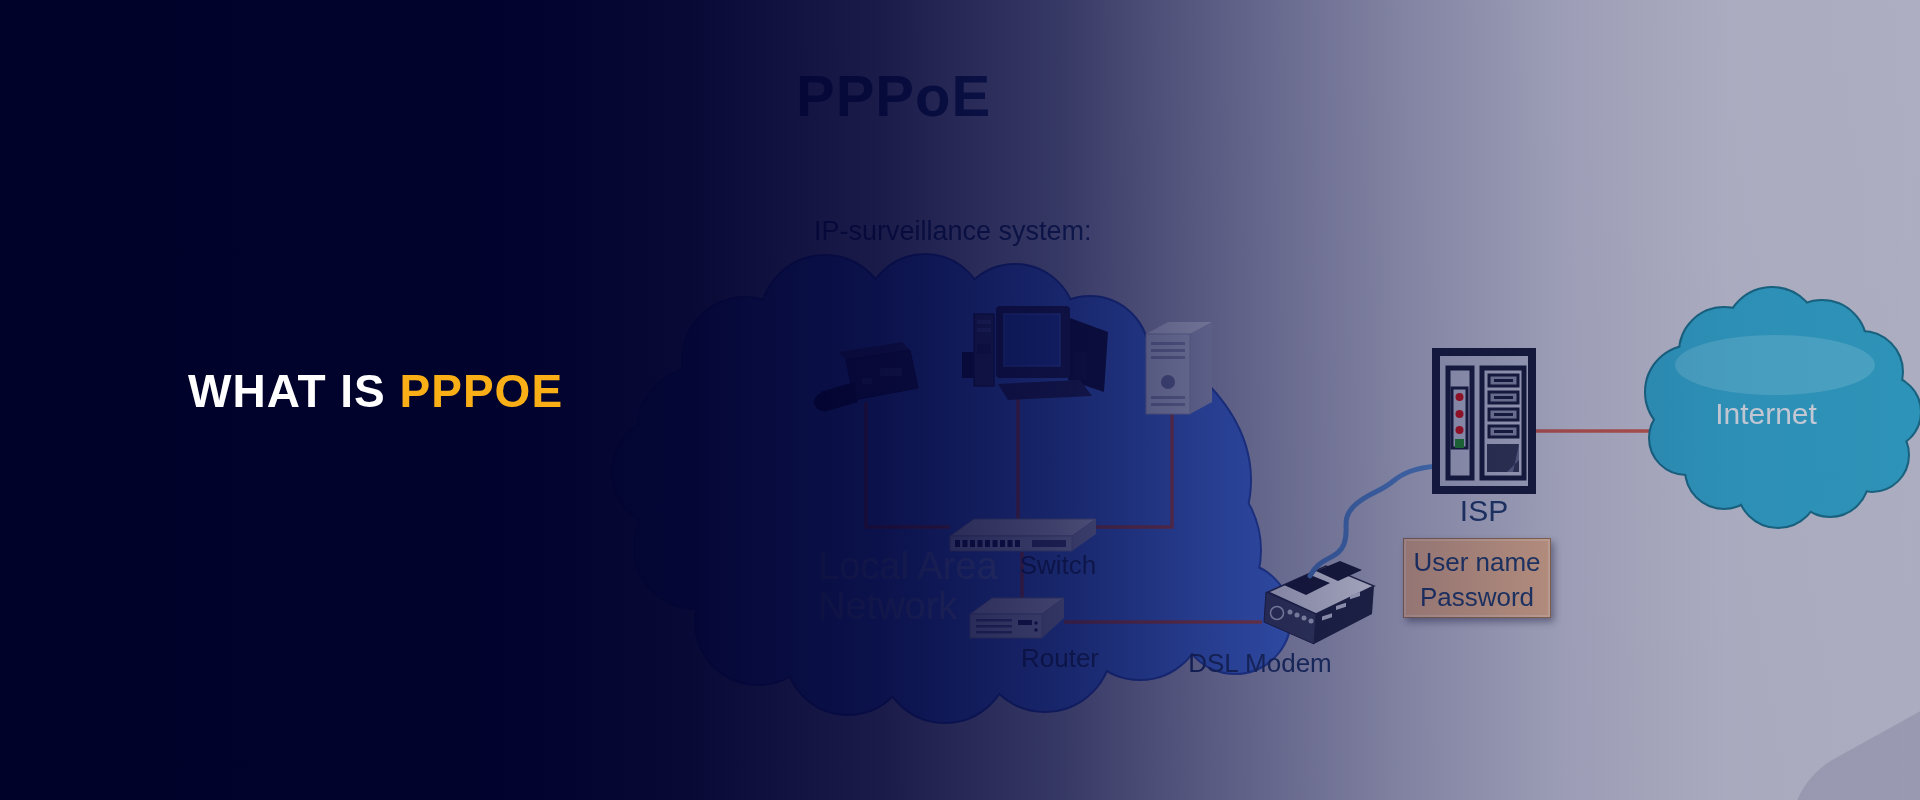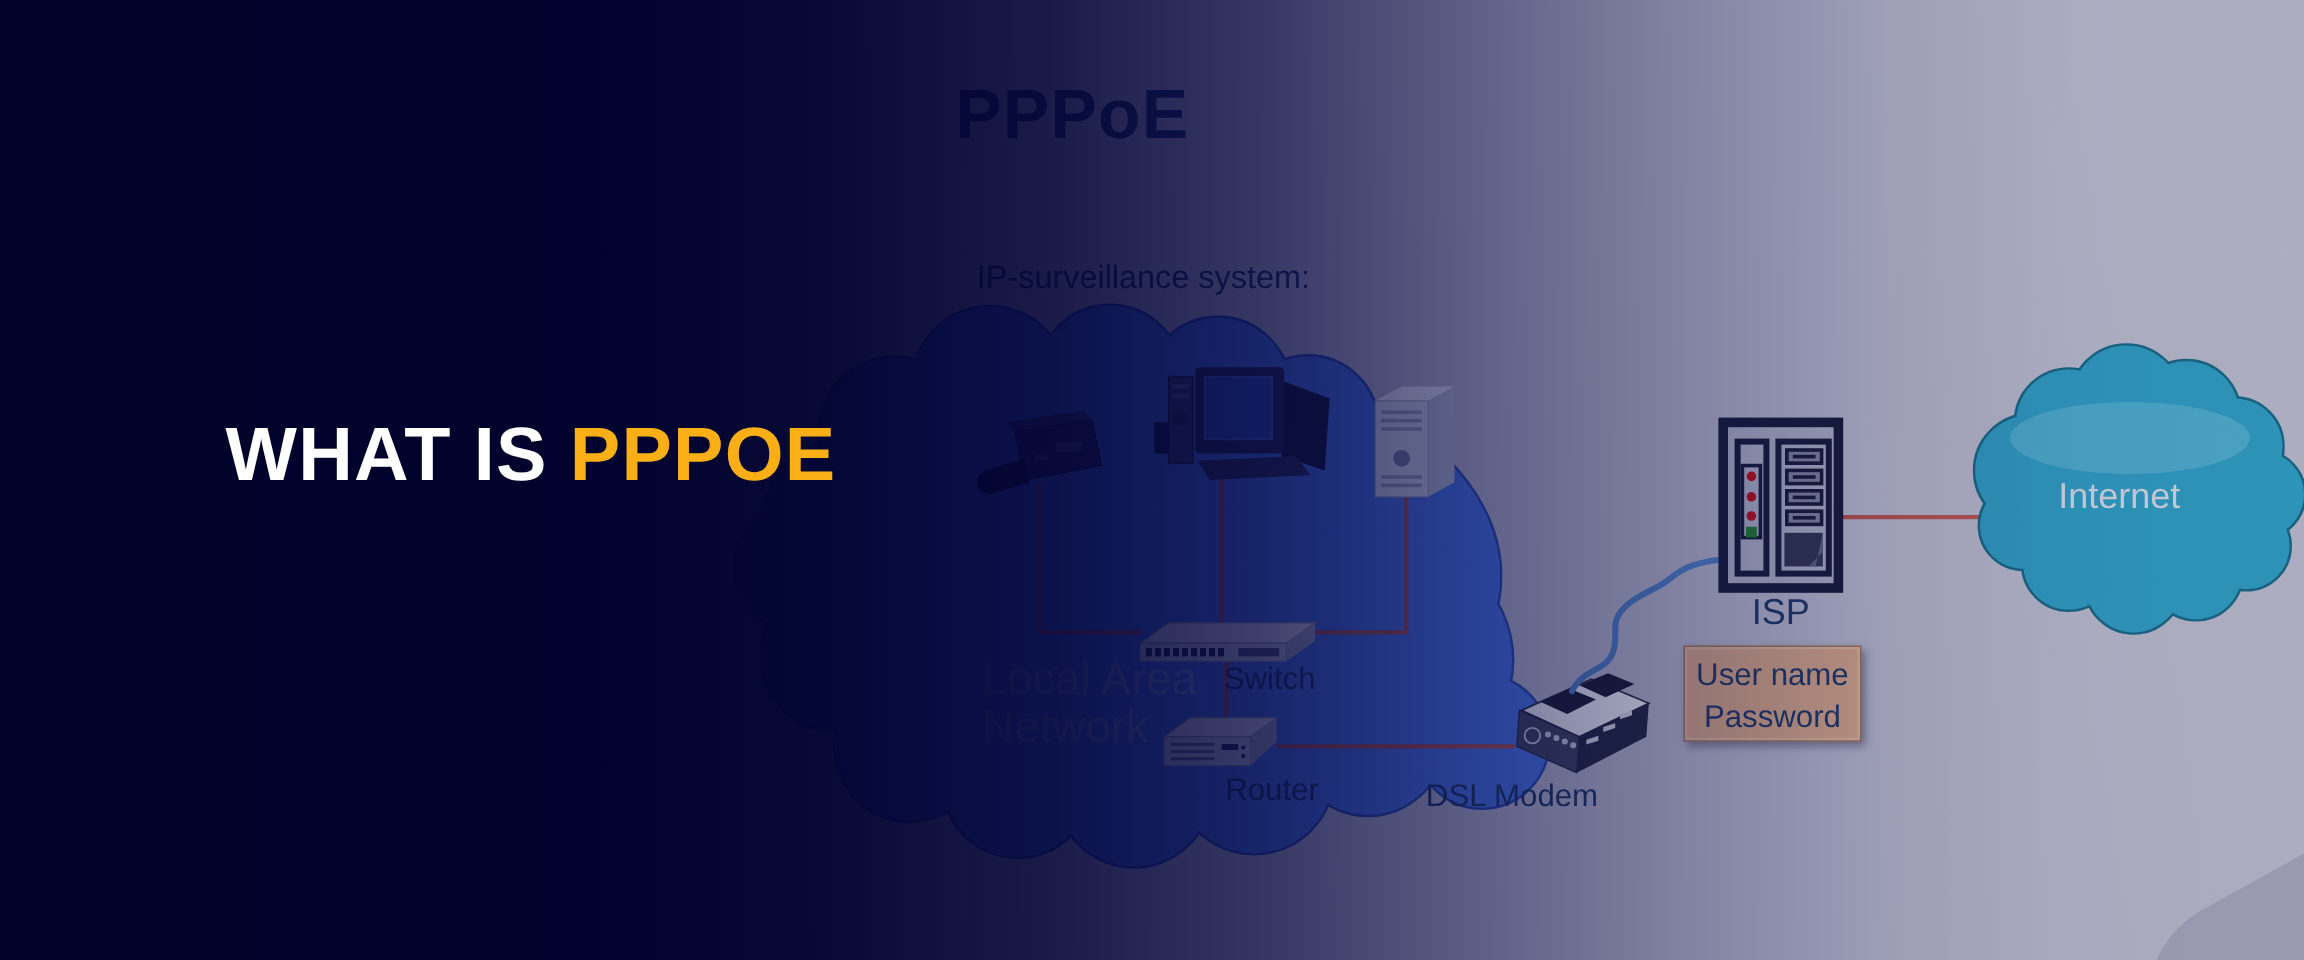--- a/index.html
+++ b/index.html
@@ -43,22 +43,22 @@
       rgba(3,4,54,0.88) 46%,
       rgba(6,8,62,0.74) 55%,
       rgba(10,12,70,0.52) 64%,
       rgba(14,16,78,0.30) 73%,
       rgba(18,20,86,0.12) 82%,
       rgba(20,22,90,0.03) 90%,
       rgba(20,22,90,0) 100%);
   }
   
   .hero-title{
-    left:188px;top:343px;margin:0;
-    font-size:63px;font-weight:bold;letter-spacing:1px;color:#FFFFFF;white-space:nowrap;
+    left:188px;top:364px;margin:0;
+    font-size:46px;font-weight:bold;letter-spacing:1px;color:#FFFFFF;white-space:nowrap;
   }
 </style>
 </head>
 <body>
 
 <div class="stage">
 
   <div class="abs corner-accent"></div>
 
   <svg class="abs" width="1920" height="800" viewBox="0 0 1920 800" style="left:0;top:0;">

